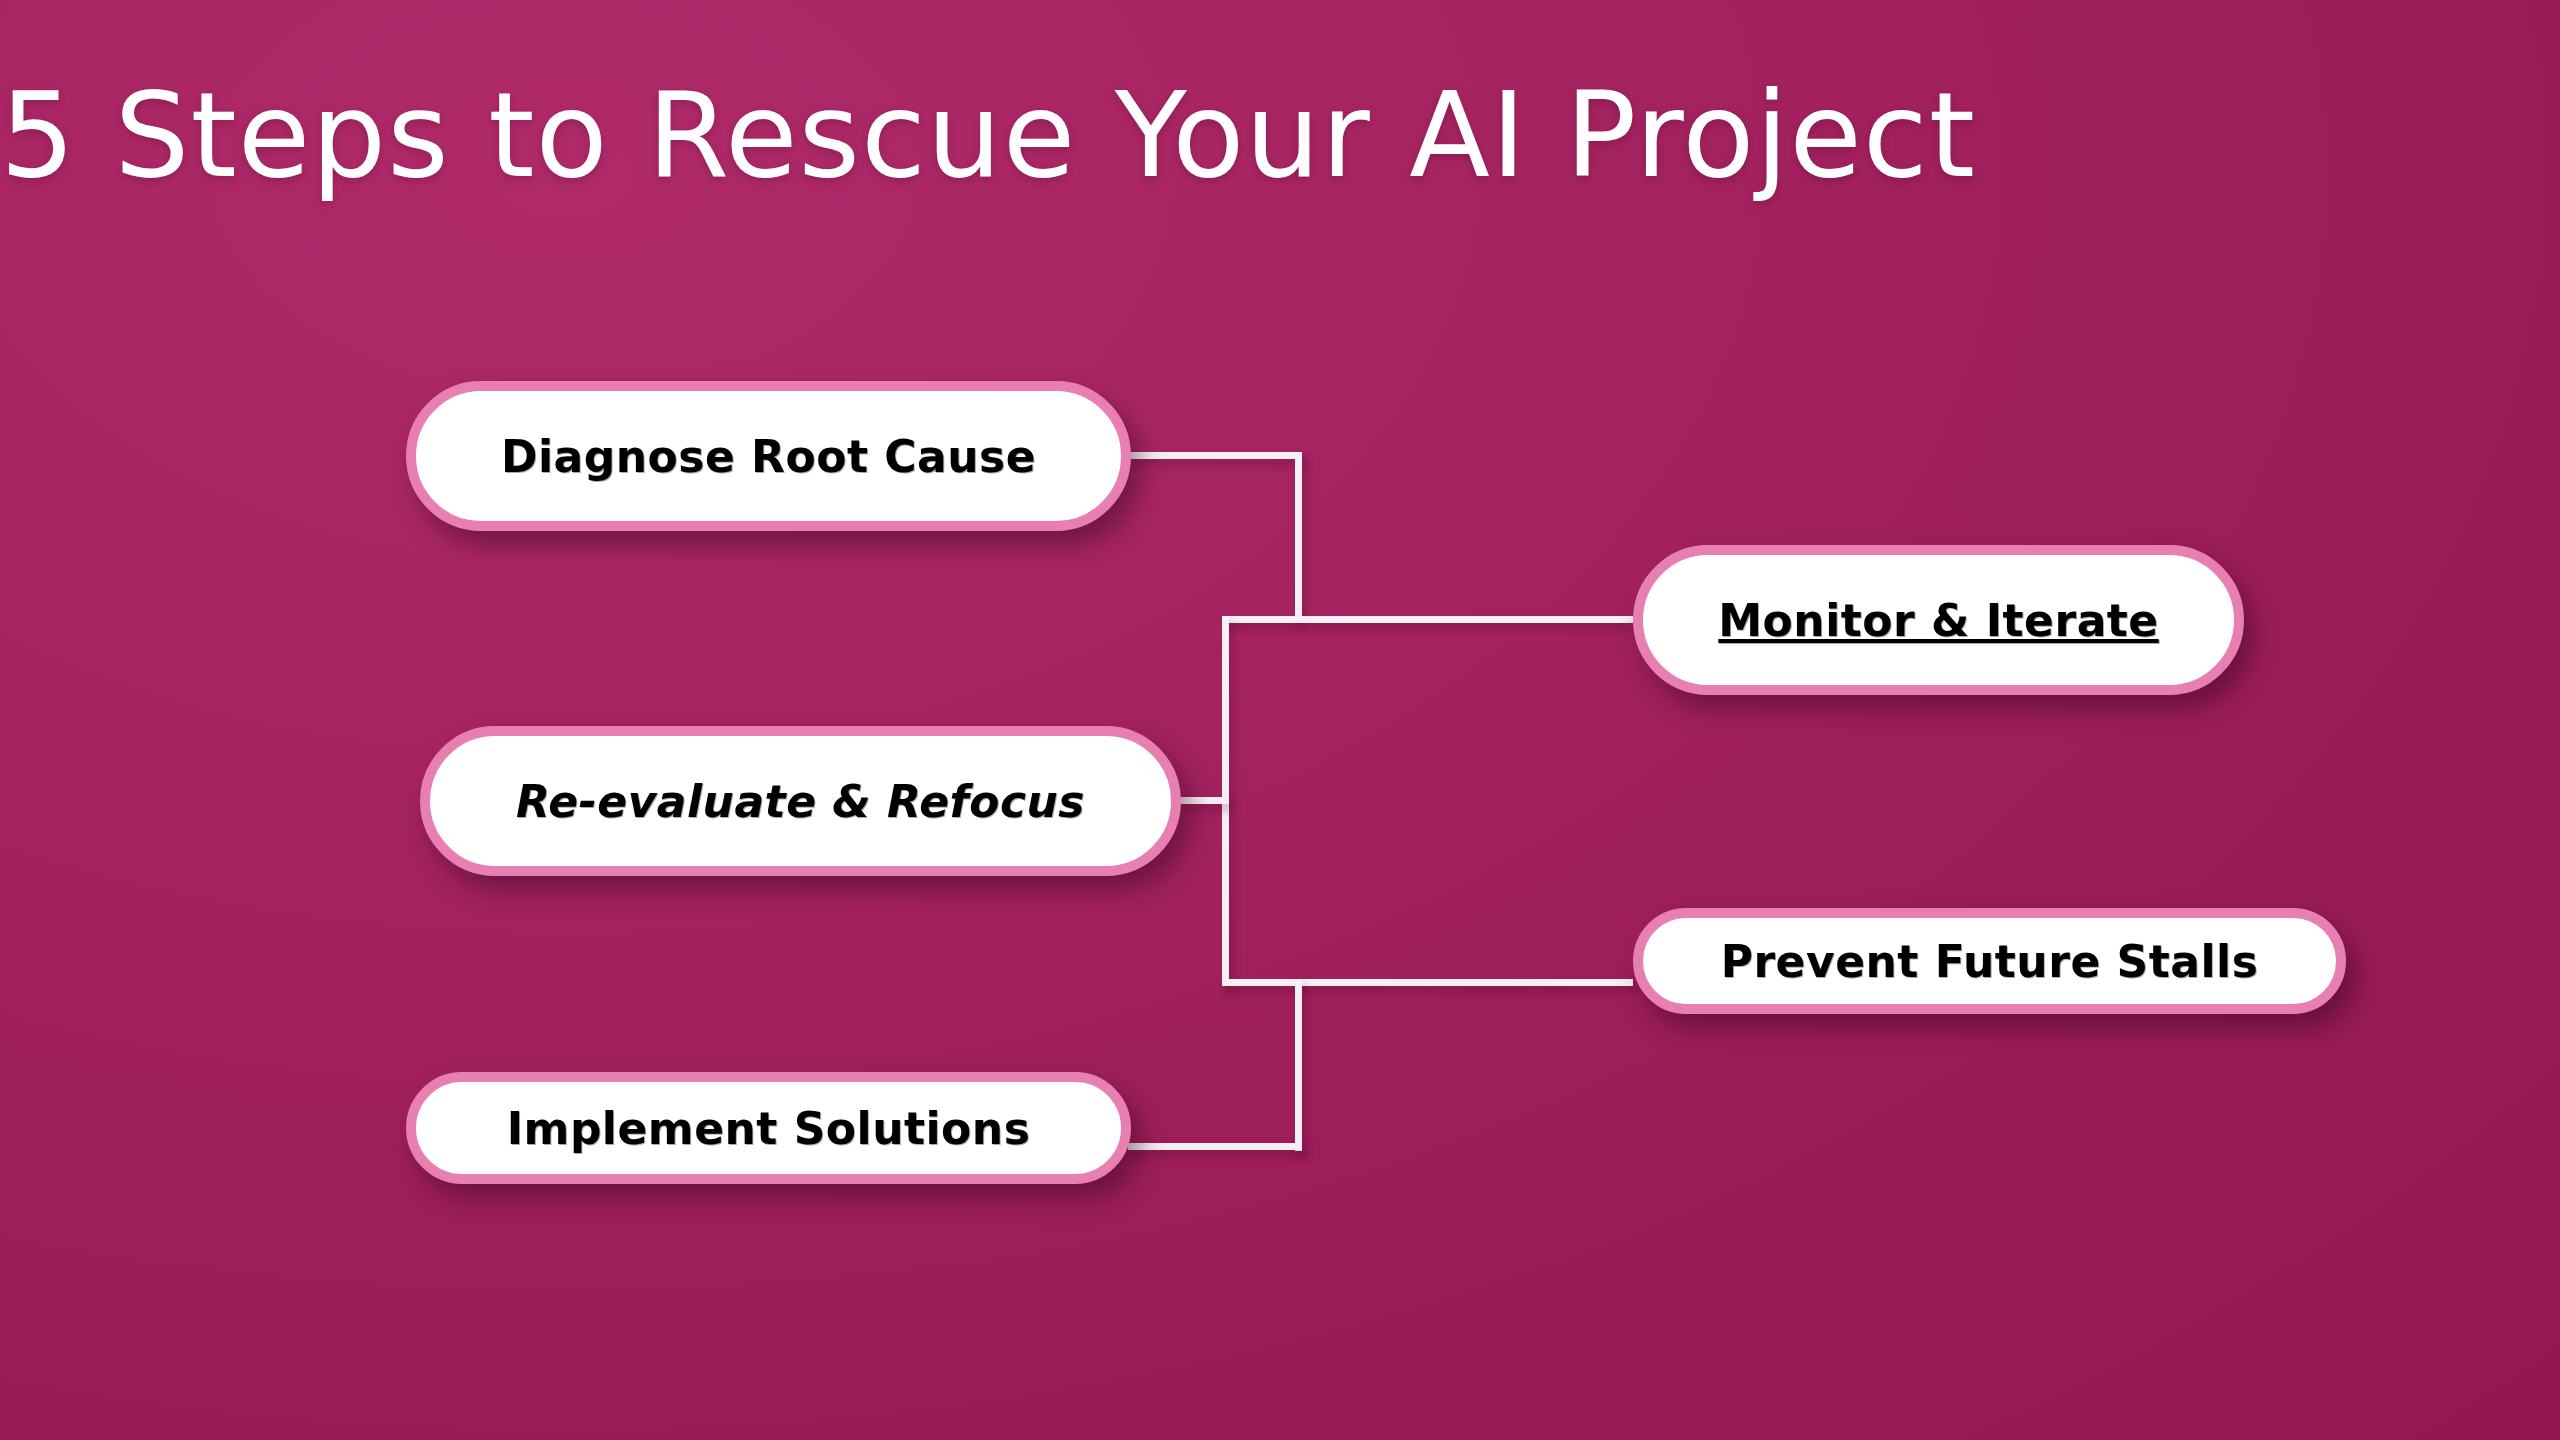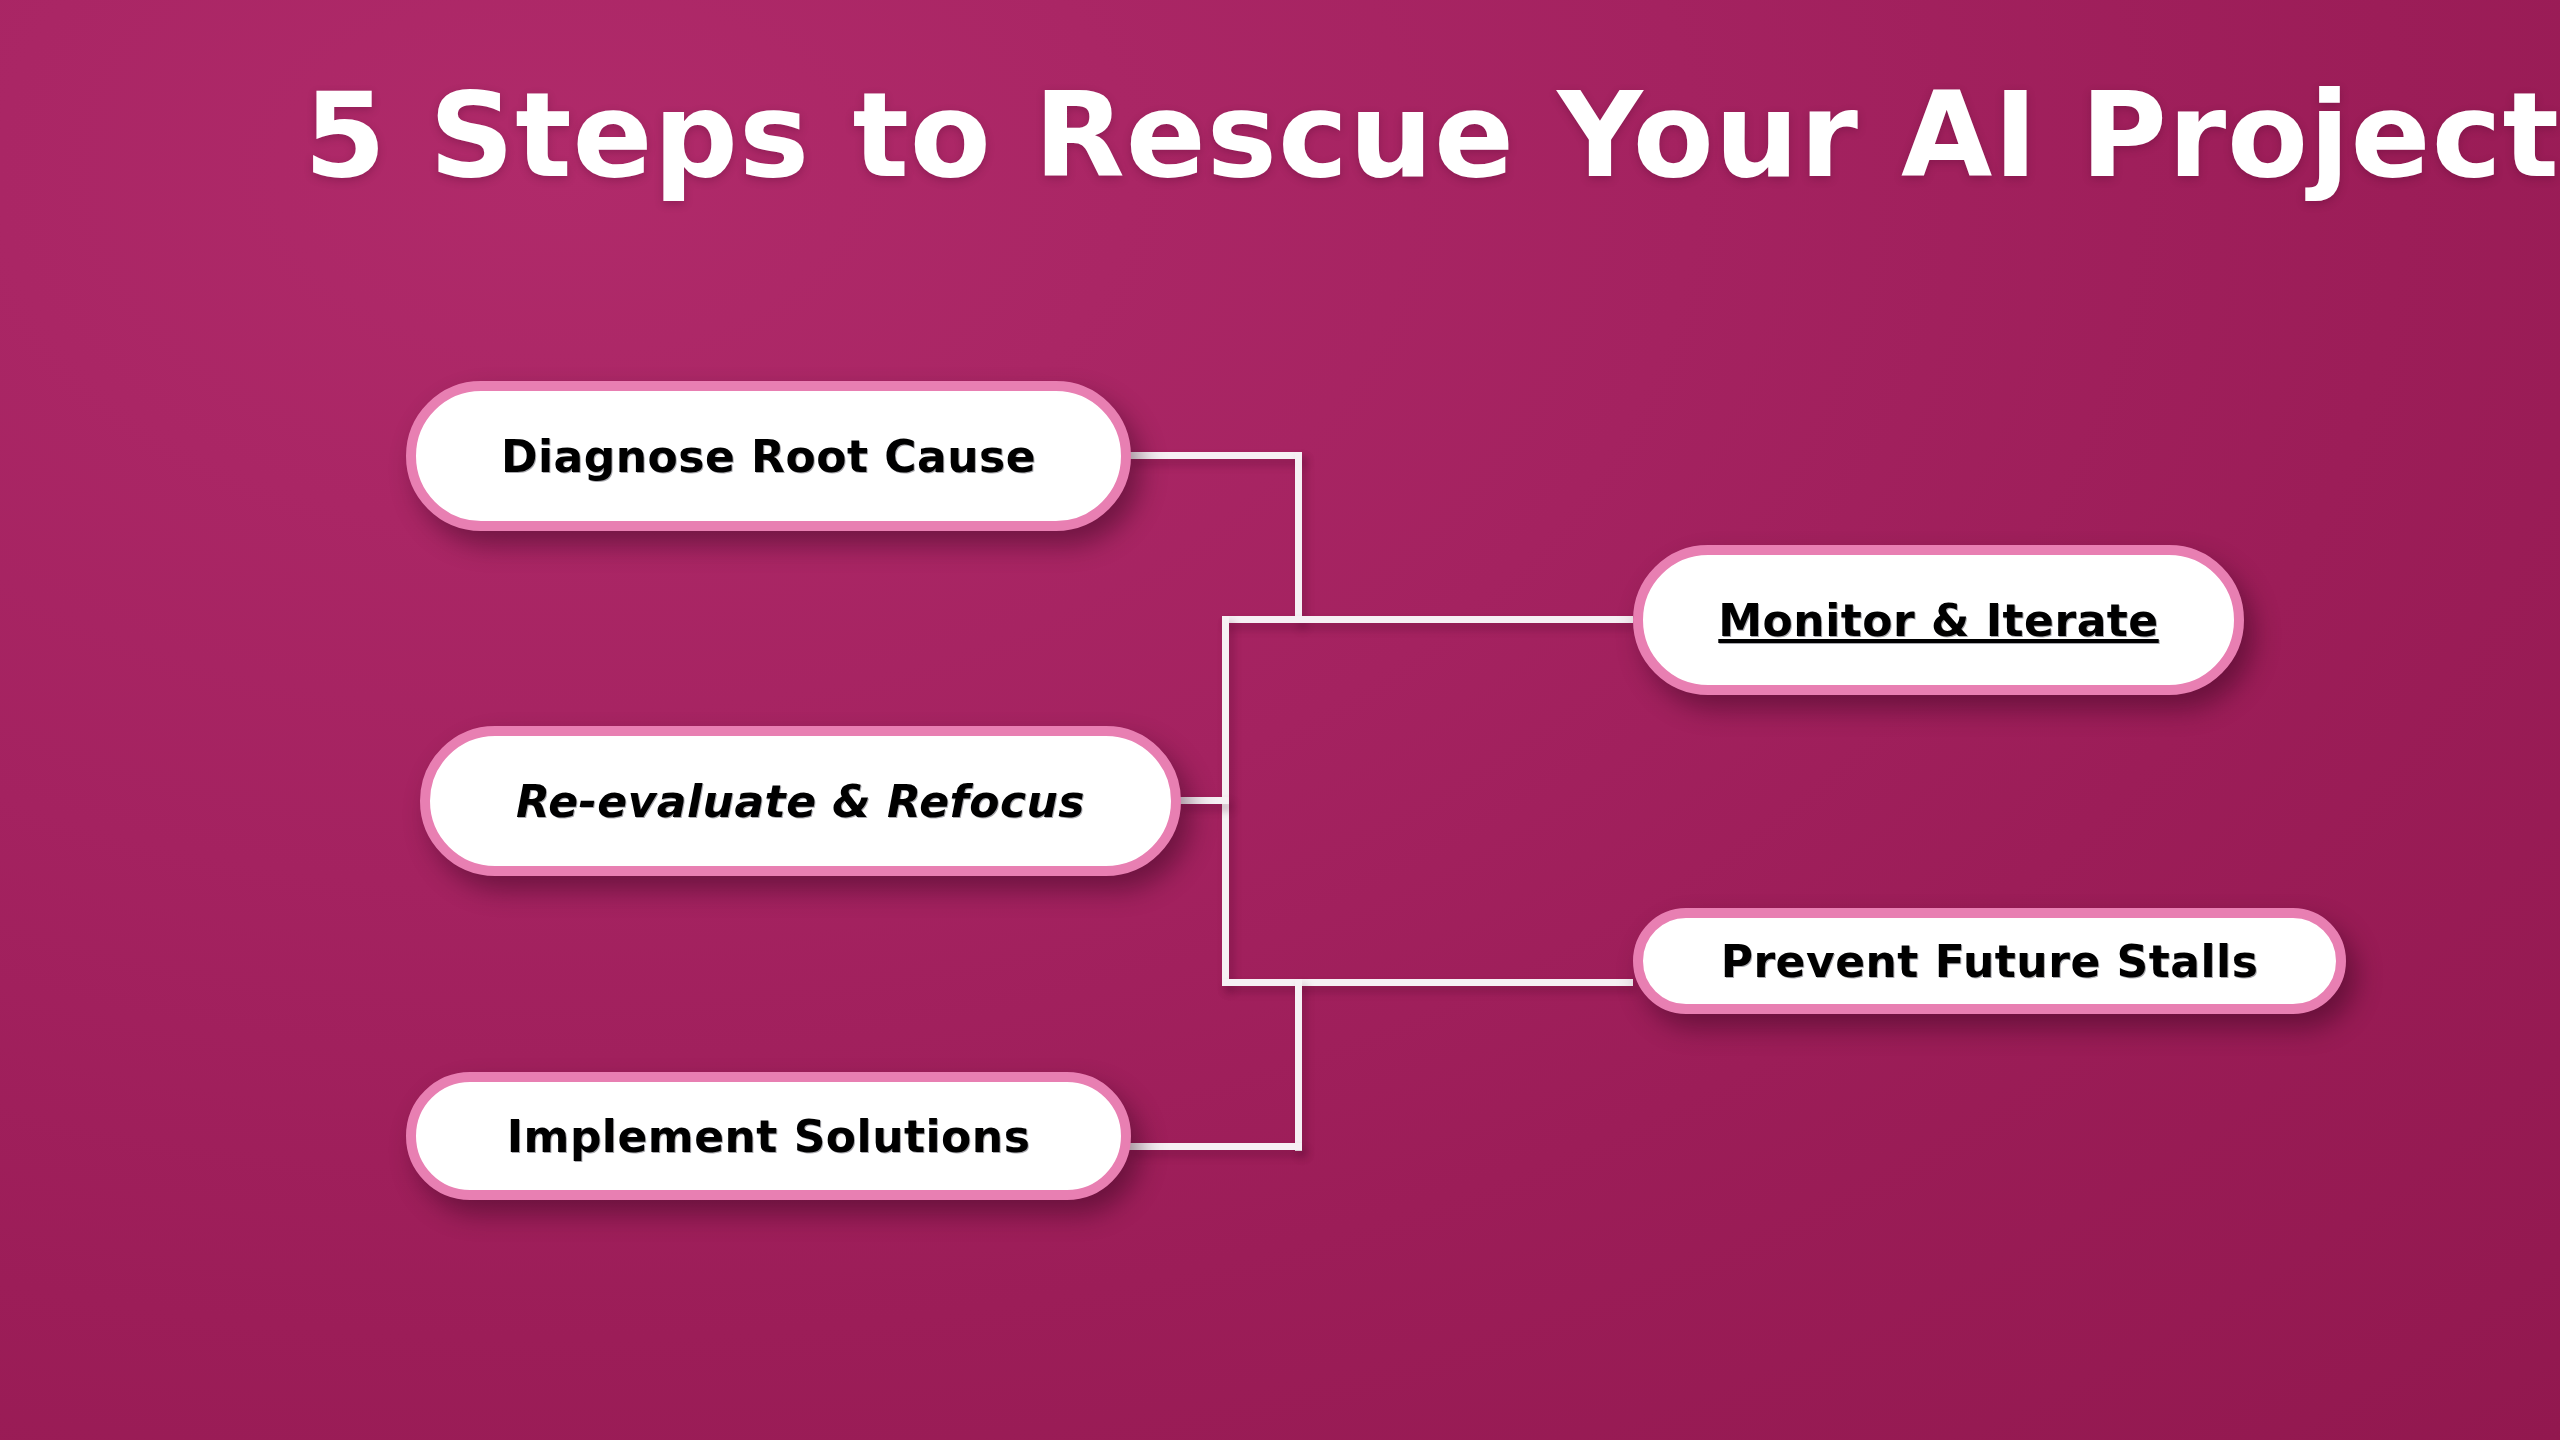--- a/index.html
+++ b/index.html
@@ -6,22 +6,22 @@
   body{
     width:2560px;height:1440px;overflow:hidden;
     font-family:"DejaVu Sans","Liberation Sans",sans-serif;
   }
   .stage{
     position:relative;width:2560px;height:1440px;
     background:radial-gradient(ellipse at 22% 12%, #b02a6a 0%, #a42260 40%, #9c1d58 65%, #92184f 100%);
   }
   .title{
     position:absolute;left:0;top:66px;width:100%;
-    margin:0;text-align:right;
-    font-size:118px;font-weight:bold;letter-spacing:1px;
+    margin:0;text-align:left;
+    font-size:118px;font-weight:normal;letter-spacing:1px;
     color:#ffffff;
     text-shadow:0 3px 8px rgba(60,5,35,.25);
   }
   .cline{
     position:absolute;background:#f6f0f4;
     box-shadow:4px 6px 9px rgba(70,8,40,.30);
   }
   .cline.h{height:7px;}
   .cline.v{width:7px;}
   .node{
@@ -33,21 +33,21 @@
     box-shadow:10px 14px 26px rgba(45,4,26,.45);
   }
   .node span{
     font-size:44px;font-weight:bold;color:#000000;
     letter-spacing:.5px;white-space:nowrap;
     text-shadow:1px 1px 0 rgba(10,10,25,.35);
   }
   
   #node-diagnose {left:406px;  top:381px;  width:725px; height:150px;}
   #node-reevaluate{left:420px; top:726px;  width:761px; height:150px;font-style:italic;}
-  #node-implement{left:406px;  top:1072px; width:725px; height:128px;}
+  #node-implement{left:406px;  top:1072px; width:725px; height:112px;}
   #node-monitor  {left:1633px; top:545px;  width:611px; height:150px;text-decoration:underline;}
   #node-prevent  {left:1633px; top:908px;  width:713px; height:106px;}
   
   #c-diagnose-h {left:1128px; top:452px; width:174px;}
   #c-diagnose-v {left:1295px; top:452px; height:171px;}
   #c-top-h      {left:1222px; top:616px; width:411px;}
   #c-spine-v    {left:1222px; top:616px; height:370px;}
   #c-reevaluate-h{left:1178px; top:797px; width:51px;}
   #c-bottom-h   {left:1222px; top:979px; width:411px;}
   #c-implement-v{left:1295px; top:979px; height:172px;}

